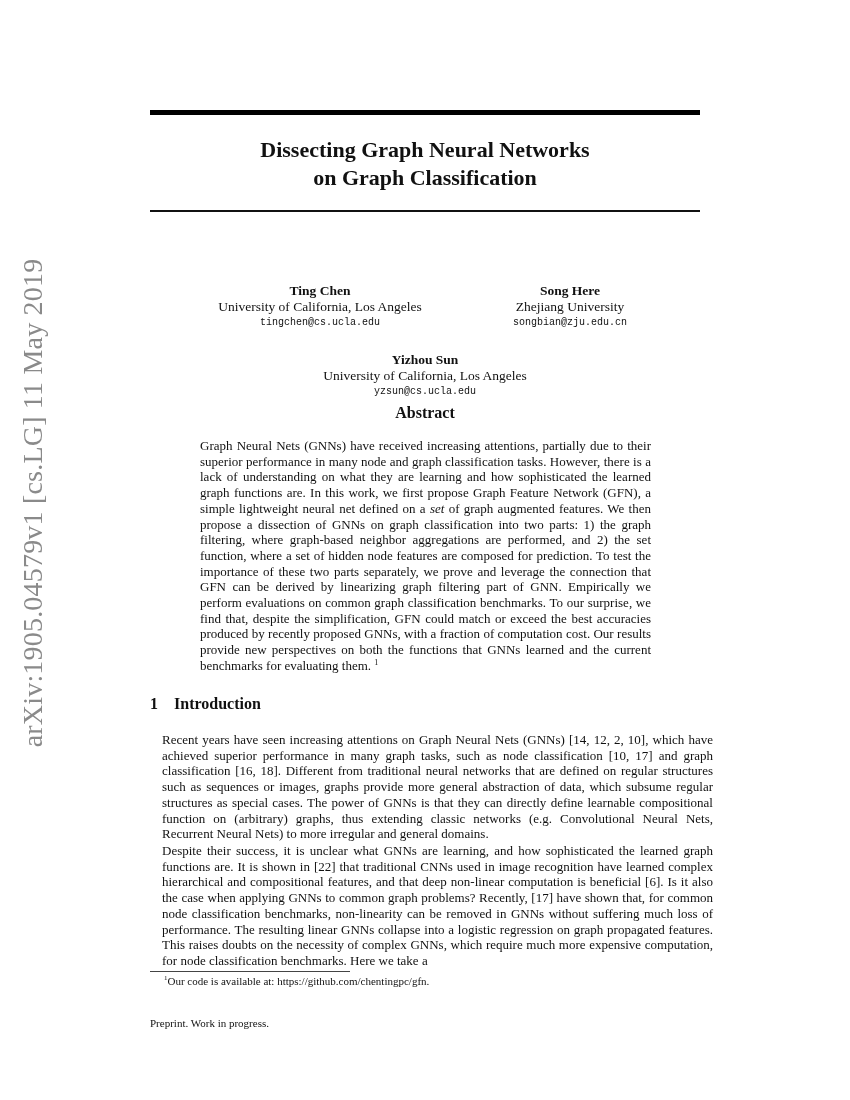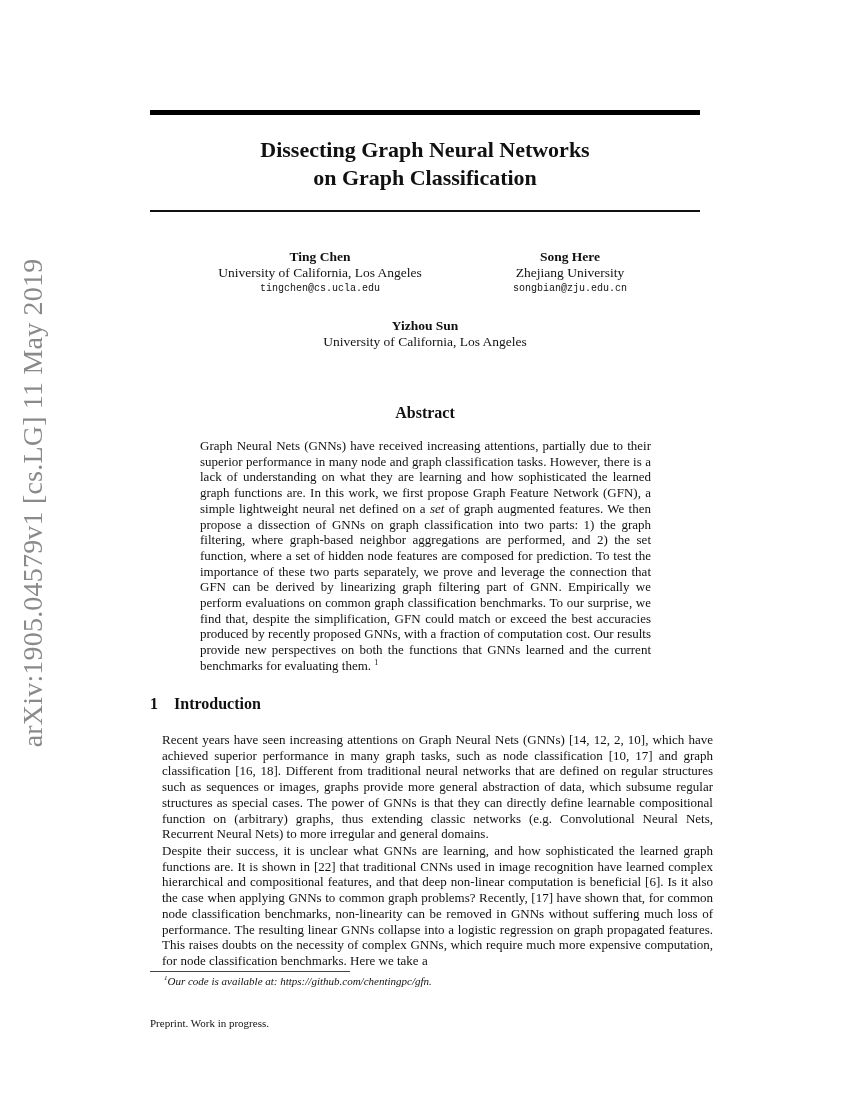--- a/index.html
+++ b/index.html
@@ -7,40 +7,40 @@
          font-family: "Liberation Serif", "DejaVu Serif", serif; color: #111; }
   .stamp { position: absolute; left: 14px; top: 285px; width: 38px; height: 435px; }
   .stamp span { position: absolute; left: 50%; top: 50%; white-space: nowrap;
          transform: translate(-50%, -50%) rotate(-90deg);
          font-family: "Liberation Serif", serif; font-size: 28px; color: #8a8a8a;
          letter-spacing: 0.2px; }
   .top-rule { position: absolute; left: 150px; top: 110px; width: 550px; height: 5px; background: #000; }
   .title-rule { position: absolute; left: 150px; top: 210px; width: 550px; height: 2px; background: #111; }
   .title { position: absolute; left: 150px; top: 136px; width: 550px; text-align: center;
            font-weight: bold; font-size: 22px; line-height: 28px; }
-  .author { position: absolute; text-align: center; font-size: 13.5px; line-height: 16px; }
+  .author { position: absolute; text-align: center; font-size: 13.5px; line-height: 16px; margin-top: 34px; }
   .author .name { font-weight: bold; }
   .author .email { font-family: "Liberation Mono", "DejaVu Sans Mono", monospace; font-size: 10px; }
   .a1 { left: 200px; top: 249px; width: 240px; }
   .a2 { left: 480px; top: 249px; width: 180px; }
   .a3 { left: 300px; top: 318px; width: 250px; }
   .abs-head { position: absolute; left: 150px; top: 404px; width: 550px; text-align: center;
               font-weight: bold; font-size: 16px; }
   .abstract { position: absolute; left: 200px; top: 438px; width: 451px; font-size: 13px;
               line-height: 15.7px; text-align: justify; }
   .abstract i { }
   sup { font-size: 8px; vertical-align: 5px; line-height: 0; }
   .sec { position: absolute; left: 150px; top: 695px; font-weight: bold; font-size: 16px; }
   .sec .num { display: inline-block; width: 24px; }
   .para { position: absolute; left: 150px; width: 551px; font-size: 13px; line-height: 15.7px;
           text-align: justify; margin-left: 12px; }
   .p1 { top: 732px; }
   .p2 { top: 843px; }
   .fn-rule { position: absolute; left: 150px; top: 971px; width: 200px; height: 1px; background: #444; }
-  .footnote { position: absolute; left: 164px; top: 975px; font-size: 11px; font-style: italic; }
+  .footnote { position: absolute; left: 164px; top: 975px; font-size: 11px; }
   .footnote sup { font-size: 7px; }
   .preprint { position: absolute; left: 150px; top: 1017px; font-size: 11px; }
 </style>
 </head>
 <body>
 
 <div class="stamp">
   <span>arXiv:1905.04579v1  [cs.LG]  11 May 2019</span>
 </div>
 
@@ -57,20 +57,21 @@
   <div class="email">tingchen@cs.ucla.edu</div>
 </div>
 <div class="author a2">
   <div class="name">Song Here</div>
   <div>Zhejiang University</div>
   <div class="email">songbian@zju.edu.cn</div>
 </div>
 <div class="author a3">
   <div class="name">Yizhou Sun</div>
   <div>University of California, Los Angeles</div>
+  <div class="email">yzsun@cs.ucla.edu</div>
 </div>
 
 <div class="abs-head">Abstract</div>
 <div class="abstract"><span>Graph Neural Nets (GNNs) have received increasing attentions, partially due to their superior performance in many node and graph classification tasks. However, there is a lack of understanding on what they are learning and how sophisticated the learned graph functions are. In this work, we first propose Graph Feature Network (GFN), a simple lightweight neural net defined on a </span><i>set</i><span> of graph augmented features. We then propose a dissection of GNNs on graph classification into two parts: 1) the graph filtering, where graph-based neighbor aggregations are performed, and 2) the set function, where a set of hidden node features are composed for prediction. To test the importance of these two parts separately, we prove and leverage the connection that GFN can be derived by linearizing graph filtering part of GNN. Empirically we perform evaluations on common graph classification benchmarks. To our surprise, we find that, despite the simplification, GFN could match or exceed the best accuracies produced by recently proposed GNNs, with a fraction of computation cost. Our results provide new perspectives on both the functions that GNNs learned and the current benchmarks for evaluating them.</span> <sup>1</sup></div>
 
 <div class="sec">
   <span class="num">1</span><span>Introduction</span>
 </div>
 
 <div class="para p1">Recent years have seen increasing attentions on Graph Neural Nets (GNNs) [14, 12, 2, 10], which have achieved superior performance in many graph tasks, such as node classification [10, 17] and graph classification [16, 18]. Different from traditional neural networks that are defined on regular structures such as sequences or images, graphs provide more general abstraction of data, which subsume regular structures as special cases. The power of GNNs is that they can directly define learnable compositional function on (arbitrary) graphs, thus extending classic networks (e.g. Convolutional Neural Nets, Recurrent Neural Nets) to more irregular and general domains.</div>

